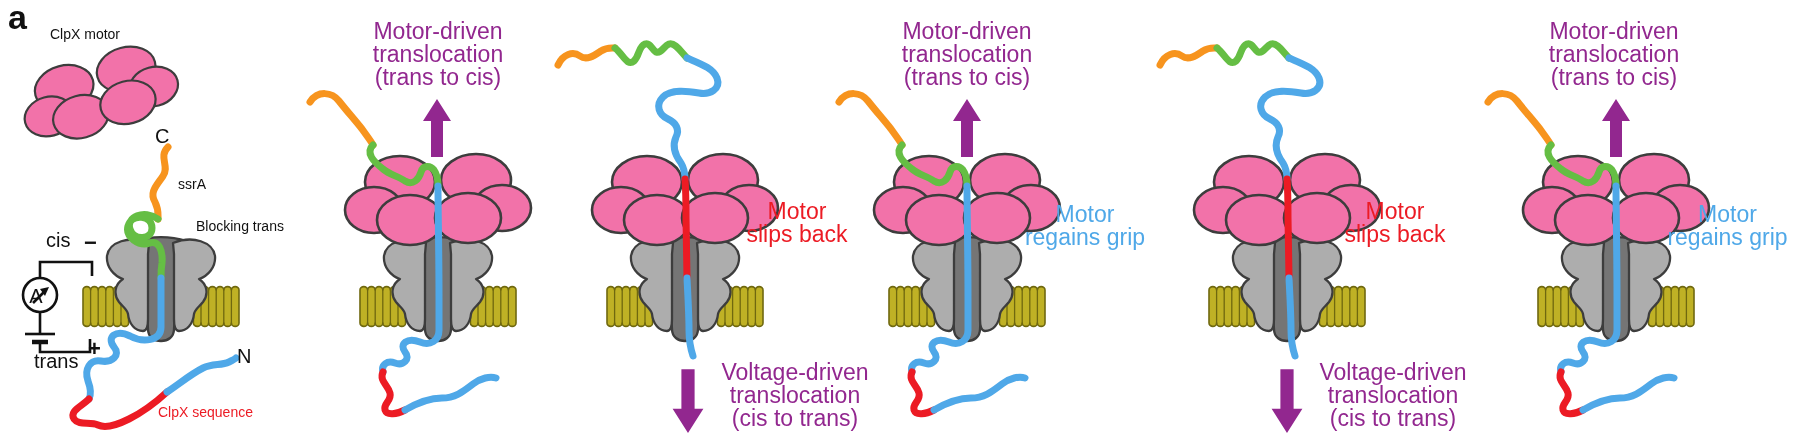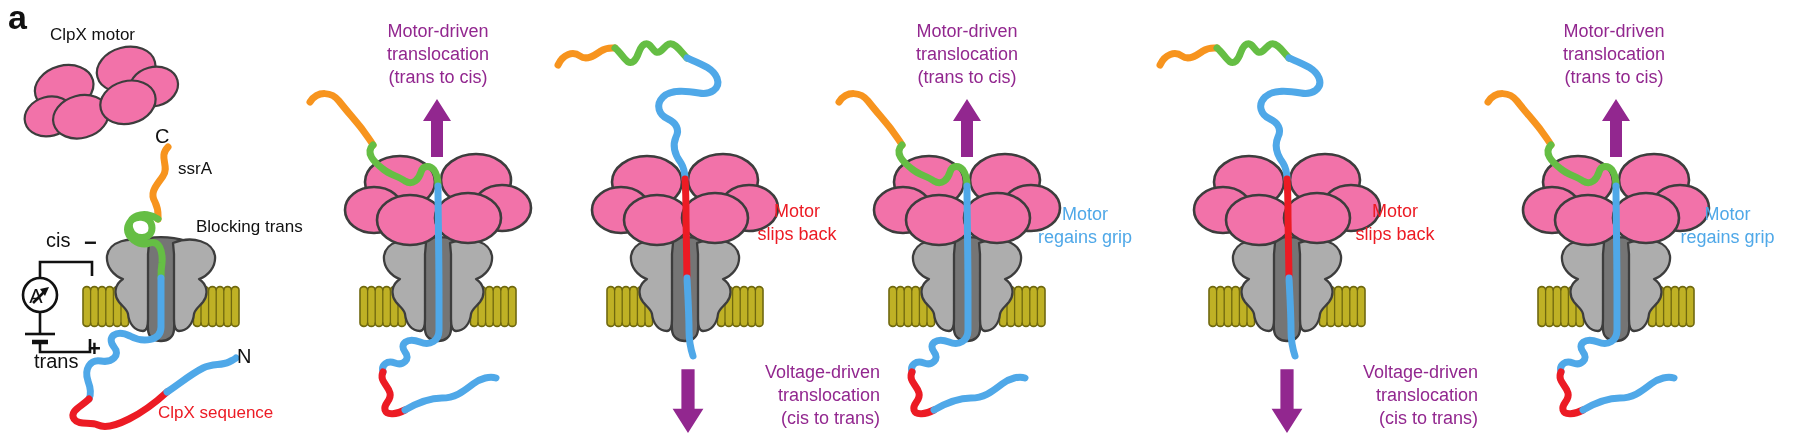--- a/index.html
+++ b/index.html
@@ -9,27 +9,27 @@
     --pore-gray:#ADADAD; --pore-dark:#757575;
     --thread-blue:#4FA8E8; --thread-green:#65BE44;
     --thread-orange:#F7941E; --thread-red:#EC1B24;
     --text-purple:#92278F; --text-red:#EC1B24; --text-blue:#4FA8E8;
     --text-black:#111111; --wire-black:#111111;
   }
   html,body{margin:0;padding:0;background:#fff;}
   .fig{position:relative;width:1800px;height:439px;background:var(--background);
        overflow:hidden;font-family:"Liberation Sans",sans-serif;color:var(--text-black);}
   .fig svg{position:absolute;left:0;top:0;}
-  .lbl{position:absolute;font-size:17px;line-height:21px;white-space:nowrap;}
+  .lbl{position:absolute;font-size:14px;line-height:21px;white-space:nowrap;}
   .panel-letter{font-size:34px;font-weight:bold;line-height:34px;}
   .big{font-size:20px;}
   .it{}
   .sign{font-size:22px;font-weight:bold;}
-  .cap{position:absolute;font-size:18px;line-height:23px;text-align:center;}
-  .cap.left{text-align:right;}
+  .cap{position:absolute;font-size:23px;line-height:23px;text-align:center;}
+  .cap.left{text-align:center;}
   .purple{color:var(--text-purple);}
   .redtxt{color:var(--text-red);}
   .bluetxt{color:var(--text-blue);}
   
   .blob{fill:var(--motor-pink);stroke:var(--outline-dark);stroke-width:2.6;}
   .memfill{fill:var(--membrane-olive);stroke:var(--membrane-outline);stroke-width:1.6;stroke-linejoin:round;}
   .memstripe{stroke:var(--membrane-outline);stroke-width:1.3;fill:none;}
   .poredark{fill:var(--pore-dark);stroke:var(--outline-dark);stroke-width:2.3;stroke-linejoin:round;}
   .porelight{fill:var(--pore-gray);stroke:var(--outline-dark);stroke-width:2.3;stroke-linejoin:round;}
   .thread{fill:none;stroke-width:7;stroke-linecap:round;stroke-linejoin:round;}
@@ -150,21 +150,21 @@
       <use href="#pore" x="1616"></use>
       <use href="#motor" x="1616" y="212"></use>
       <use href="#threads-engaged" x="1616"></use>
       <use href="#arrowup" x="1616" y="99"></use>
     </g>
   </svg>
 
   <div class="lbl panel-letter" style="left:8px;top:0px;">a</div>
   <div class="lbl" style="left:50px;top:24px;">ClpX motor</div>
   <div class="lbl big" style="left:155px;top:126px;">C</div>
-  <div class="lbl" style="left:178px;top:158px;">ssrA</div>
+  <div class="lbl" style="left:178px;top:174px;">ssrA</div>
   <div class="lbl" style="left:196px;top:216px;">Blocking trans</div>
   <div class="lbl big it" style="left:46px;top:230px;">cis</div>
   <div class="lbl sign" style="left:84px;top:232px;">−</div>
   <div class="lbl big it" style="left:34px;top:351px;">trans</div>
   <div class="lbl sign" style="left:88px;top:338px;">+</div>
   <div class="lbl big" style="left:237px;top:346px;">N</div>
   <div class="lbl redtxt" style="left:158px;top:402px;">ClpX sequence</div>
 
   <div class="cap purple" style="left:338px;top:20px;width:200px;">
     <div>Motor-driven</div>

